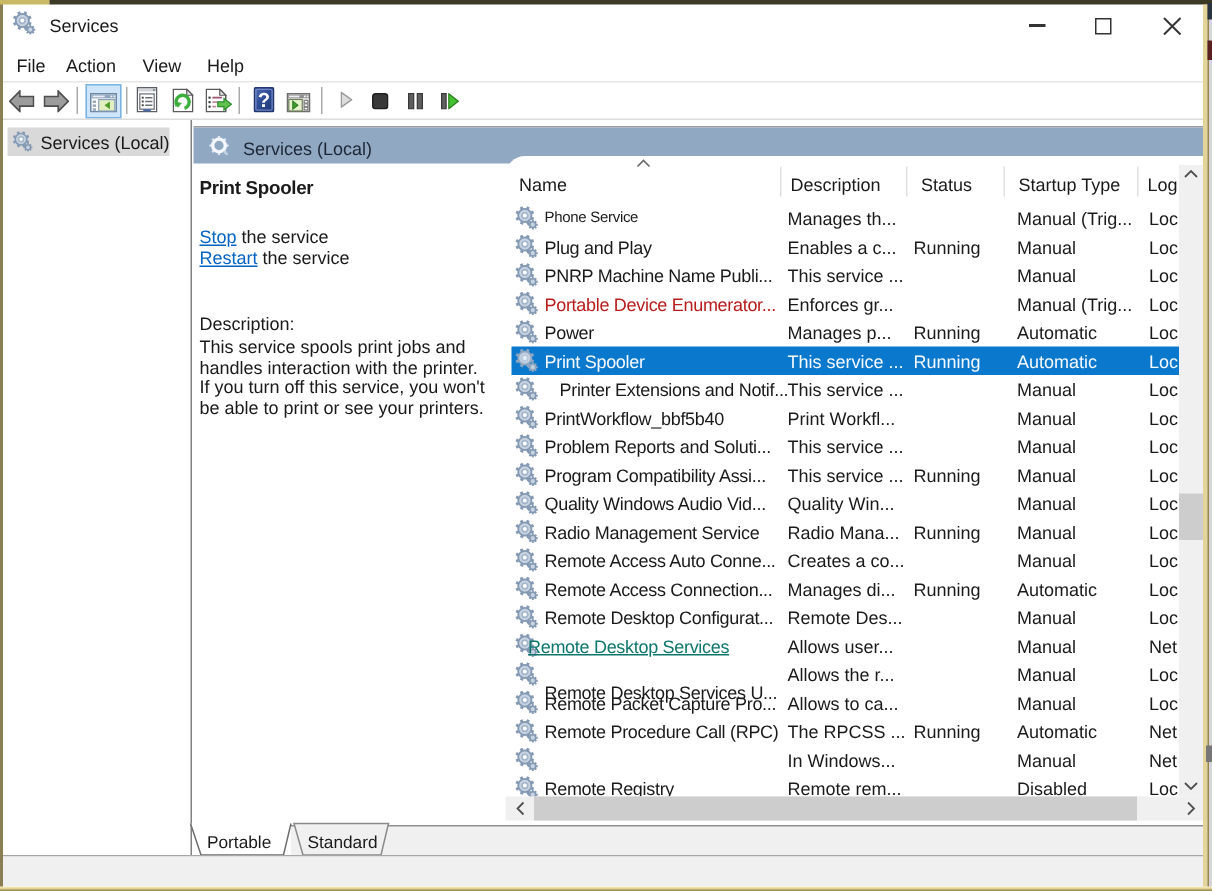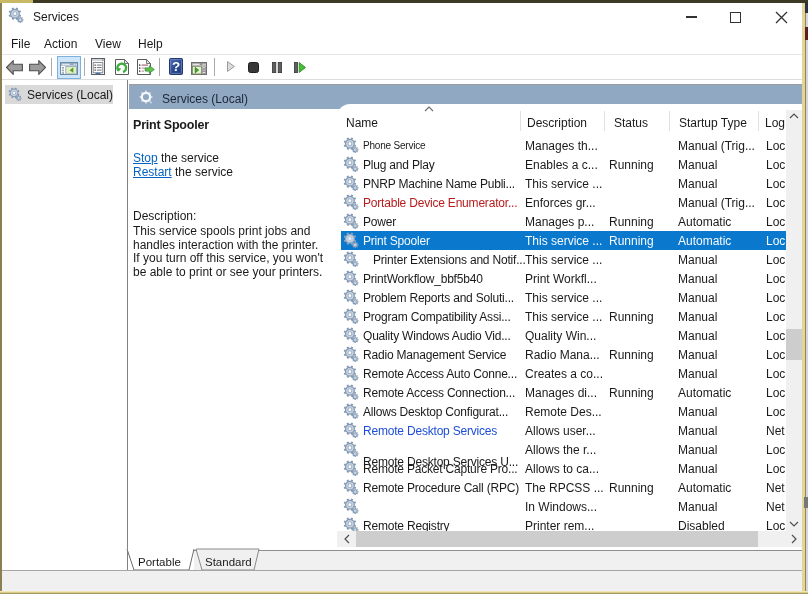--- a/index.html
+++ b/index.html
@@ -313,28 +313,28 @@
         <use href="#gN"></use>
       </svg></div>
 <div class="a" style="left:26px;top:251.5px;font-size:12px;line-height:14px;letter-spacing:-0.2px;white-space:nowrap;color:#1a1a1a;">Remote Access Connection...</div>
 <div class="a" style="left:188px;top:251.5px;font-size:12px;line-height:14px;white-space:nowrap;color:#1a1a1a;">Manages di...</div>
 <div class="a" style="left:272px;top:251.5px;font-size:12px;line-height:14px;white-space:nowrap;color:#1a1a1a;">Running</div>
 <div class="a" style="left:341px;top:251.5px;font-size:12px;line-height:14px;white-space:nowrap;color:#1a1a1a;">Automatic</div>
 <div class="a" style="left:429px;top:251.5px;font-size:12px;line-height:14px;white-space:nowrap;color:#1a1a1a;">Loc</div>
 <div class="a" style="left:6px;top:269px;"><svg width="16" height="16" viewBox="0 0 16 16">
         <use href="#gN"></use>
       </svg></div>
-<div class="a" style="left:26px;top:270.5px;font-size:12px;line-height:14px;letter-spacing:-0.2px;white-space:nowrap;color:#1a1a1a;">Allows Desktop Configurat...</div>
+<div class="a" style="left:26px;top:270.5px;font-size:12px;line-height:14px;letter-spacing:-0.2px;white-space:nowrap;color:#1a1a1a;">Remote Desktop Configurat...</div>
 <div class="a" style="left:188px;top:270.5px;font-size:12px;line-height:14px;white-space:nowrap;color:#1a1a1a;">Remote Des...</div>
 <div class="a" style="left:341px;top:270.5px;font-size:12px;line-height:14px;white-space:nowrap;color:#1a1a1a;">Manual</div>
 <div class="a" style="left:429px;top:270.5px;font-size:12px;line-height:14px;white-space:nowrap;color:#1a1a1a;">Loc</div>
 <div class="a" style="left:6px;top:288px;"><svg width="16" height="16" viewBox="0 0 16 16">
         <use href="#gN"></use>
       </svg></div>
-<div class="a" style="left:26px;top:289.5px;font-size:12px;line-height:14px;letter-spacing:-0.2px;white-space:nowrap;color:#1d4ed8;">Remote Desktop Services</div>
+<div class="a" style="left:15px;top:289.5px;font-size:12px;line-height:14px;letter-spacing:-0.2px;white-space:nowrap;color:#0f766e;text-decoration:underline;">Remote Desktop Services</div>
 <div class="a" style="left:188px;top:289.5px;font-size:12px;line-height:14px;white-space:nowrap;color:#1a1a1a;">Allows user...</div>
 <div class="a" style="left:341px;top:289.5px;font-size:12px;line-height:14px;white-space:nowrap;color:#1a1a1a;">Manual</div>
 <div class="a" style="left:429px;top:289.5px;font-size:12px;line-height:14px;white-space:nowrap;color:#1a1a1a;">Net</div>
 <div class="a" style="left:6px;top:307px;"><svg width="16" height="16" viewBox="0 0 16 16">
         <use href="#gN"></use>
       </svg></div>
 <div class="a" style="left:26px;top:308.5px;font-size:12px;line-height:14px;letter-spacing:-0.2px;white-space:nowrap;color:#1a1a1a;margin-top:12px;">Remote Desktop Services U...</div>
 <div class="a" style="left:188px;top:308.5px;font-size:12px;line-height:14px;white-space:nowrap;color:#1a1a1a;">Allows the r...</div>
 <div class="a" style="left:341px;top:308.5px;font-size:12px;line-height:14px;white-space:nowrap;color:#1a1a1a;">Manual</div>
 <div class="a" style="left:429px;top:308.5px;font-size:12px;line-height:14px;white-space:nowrap;color:#1a1a1a;">Loc</div>
@@ -356,21 +356,21 @@
 <div class="a" style="left:6px;top:364px;"><svg width="16" height="16" viewBox="0 0 16 16">
         <use href="#gN"></use>
       </svg></div>
 <div class="a" style="left:188px;top:365.5px;font-size:12px;line-height:14px;white-space:nowrap;color:#1a1a1a;">In Windows...</div>
 <div class="a" style="left:341px;top:365.5px;font-size:12px;line-height:14px;white-space:nowrap;color:#1a1a1a;">Manual</div>
 <div class="a" style="left:429px;top:365.5px;font-size:12px;line-height:14px;white-space:nowrap;color:#1a1a1a;">Net</div>
 <div class="a" style="left:6px;top:383px;"><svg width="16" height="16" viewBox="0 0 16 16">
         <use href="#gN"></use>
       </svg></div>
 <div class="a" style="left:26px;top:384.5px;font-size:12px;line-height:14px;letter-spacing:-0.2px;white-space:nowrap;color:#1a1a1a;">Remote Registry</div>
-<div class="a" style="left:188px;top:384.5px;font-size:12px;line-height:14px;white-space:nowrap;color:#1a1a1a;">Printer rem...</div>
+<div class="a" style="left:188px;top:384.5px;font-size:12px;line-height:14px;white-space:nowrap;color:#1a1a1a;">Remote rem...</div>
 <div class="a" style="left:341px;top:384.5px;font-size:12px;line-height:14px;white-space:nowrap;color:#1a1a1a;">Disabled</div>
 <div class="a" style="left:429px;top:384.5px;font-size:12px;line-height:14px;white-space:nowrap;color:#1a1a1a;">Loc</div>
 </div>
 <div class="a" style="left:786px;top:110px;width:16px;height:421px;background:#f0f0f0;"></div>
 <svg class="a" style="left:789px;top:113px;" width="10" height="6" viewBox="0 0 10 6">
     <path d="M1 5 L5 1 L9 5" fill="none" stroke="#505050" stroke-width="1.2"></path>
   </svg>
 <div class="a" style="left:786px;top:329px;width:16px;height:31px;background:#cdcdcd;"></div>
 <svg class="a" style="left:789px;top:521px;" width="10" height="6" viewBox="0 0 10 6">
     <path d="M1 1 L5 5 L9 1" fill="none" stroke="#505050" stroke-width="1.2"></path>

